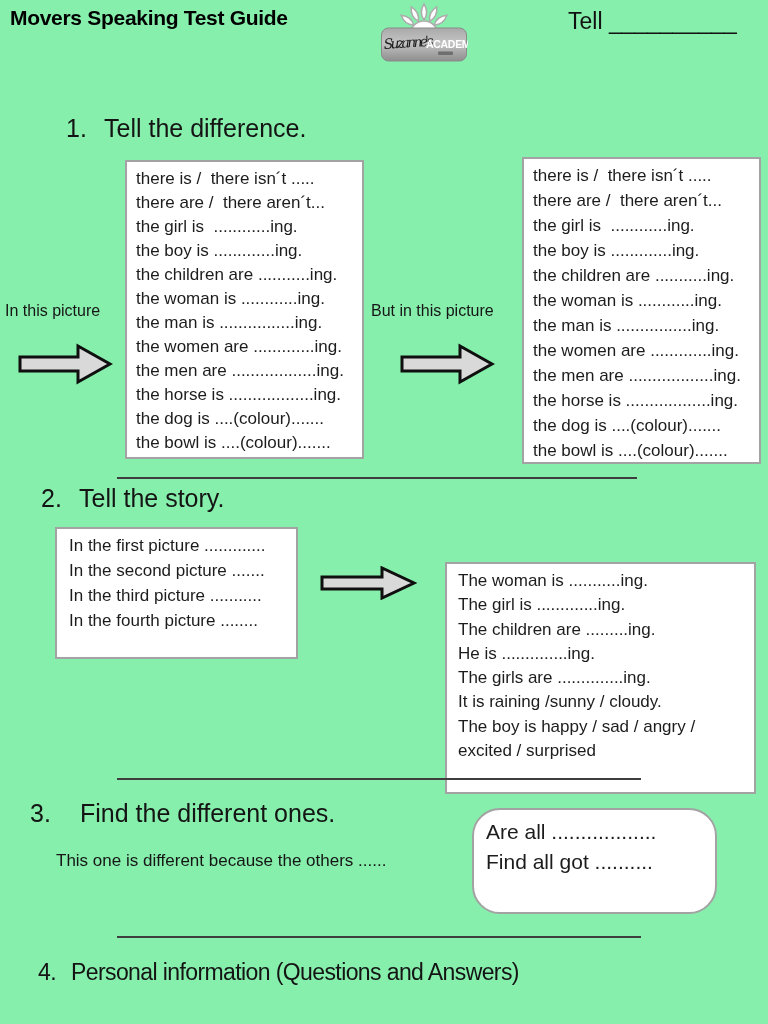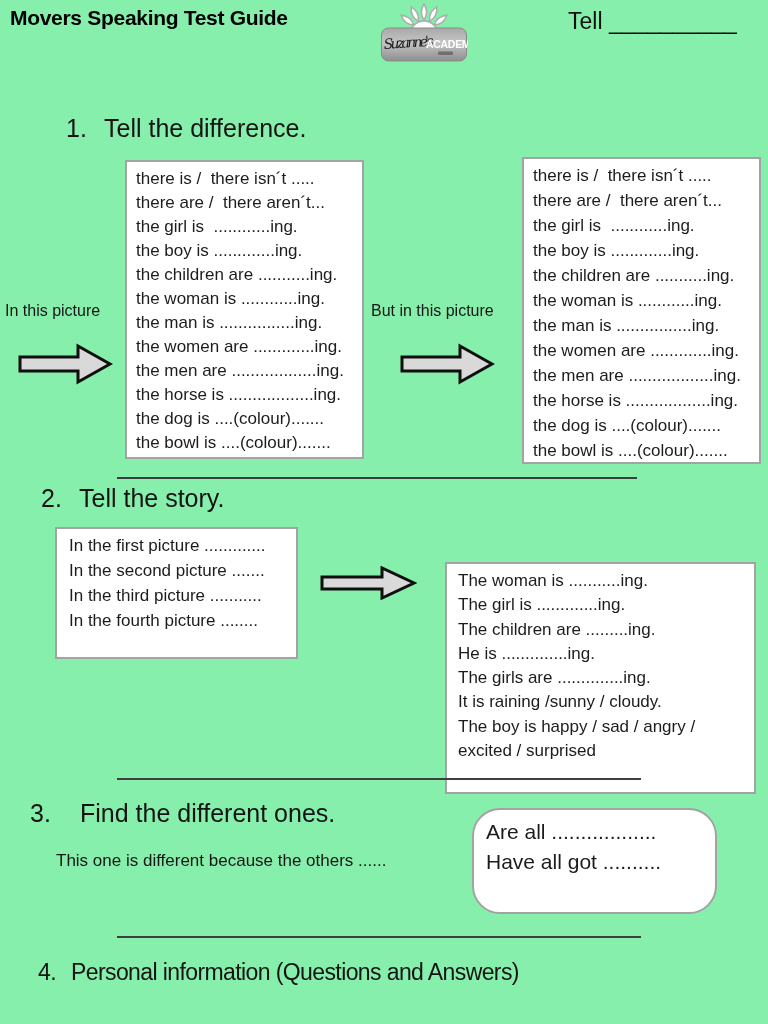--- a/index.html
+++ b/index.html
@@ -134,20 +134,20 @@
     </div>
 
   <div class="abs sep" style="left:117px;top:778px;width:524px;"></div>
 
   <div class="abs heading" style="left:30px;top:799px;"><span class="num" style="width:50px;">3.</span><span>Find the different ones.</span></div>
 
   <div class="abs prompt" style="left:32px;top:851px;margin-left:24px;">This one is different because the others ......</div>
 
   <div class="abs box b3" style="left:472px;top:808px;width:245px;height:106px;border-radius:28px;">
       <div class="line">Are all ..................</div>
-      <div class="line">Have all got ..........</div>
+      <div class="line">Find all got ..........</div>
     </div>
 
   <div class="abs sep" style="left:117px;top:936px;width:524px;"></div>
 
   <div class="abs heading h4" style="left:38px;top:959px;"><span class="num" style="width:33px;">4.</span><span>Personal information (Questions and Answers)</span></div>
 
 </div>
 
 </body></html>

